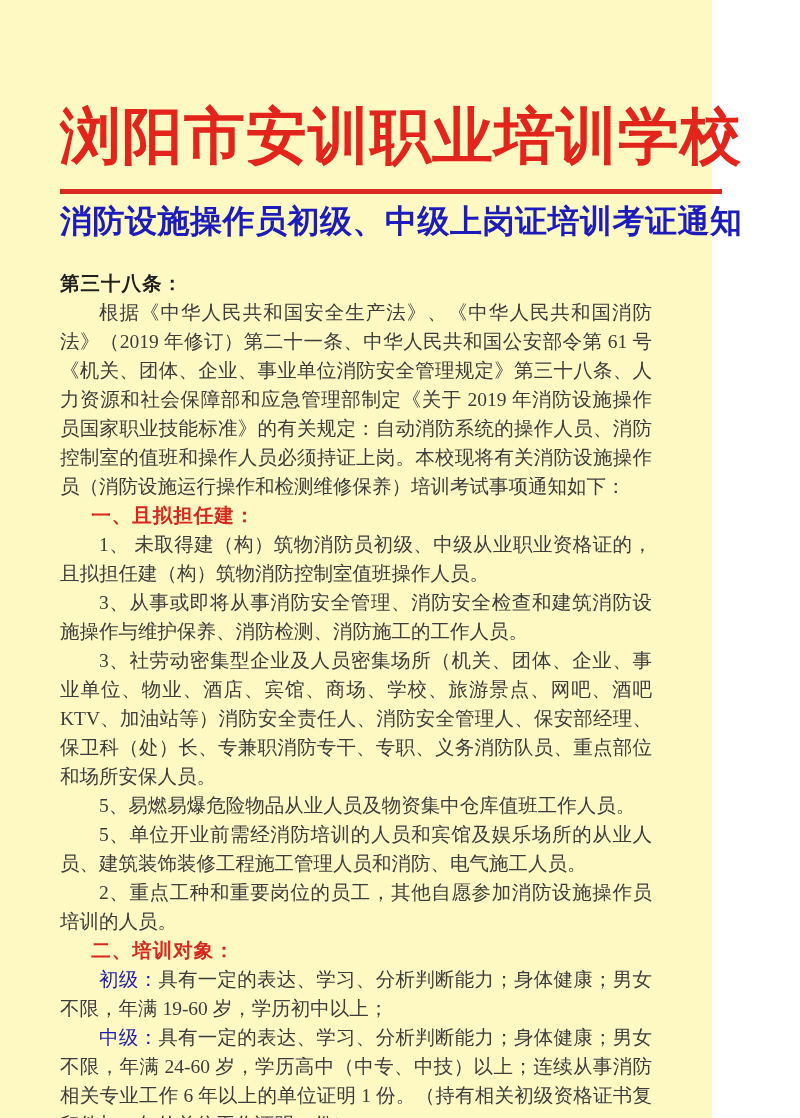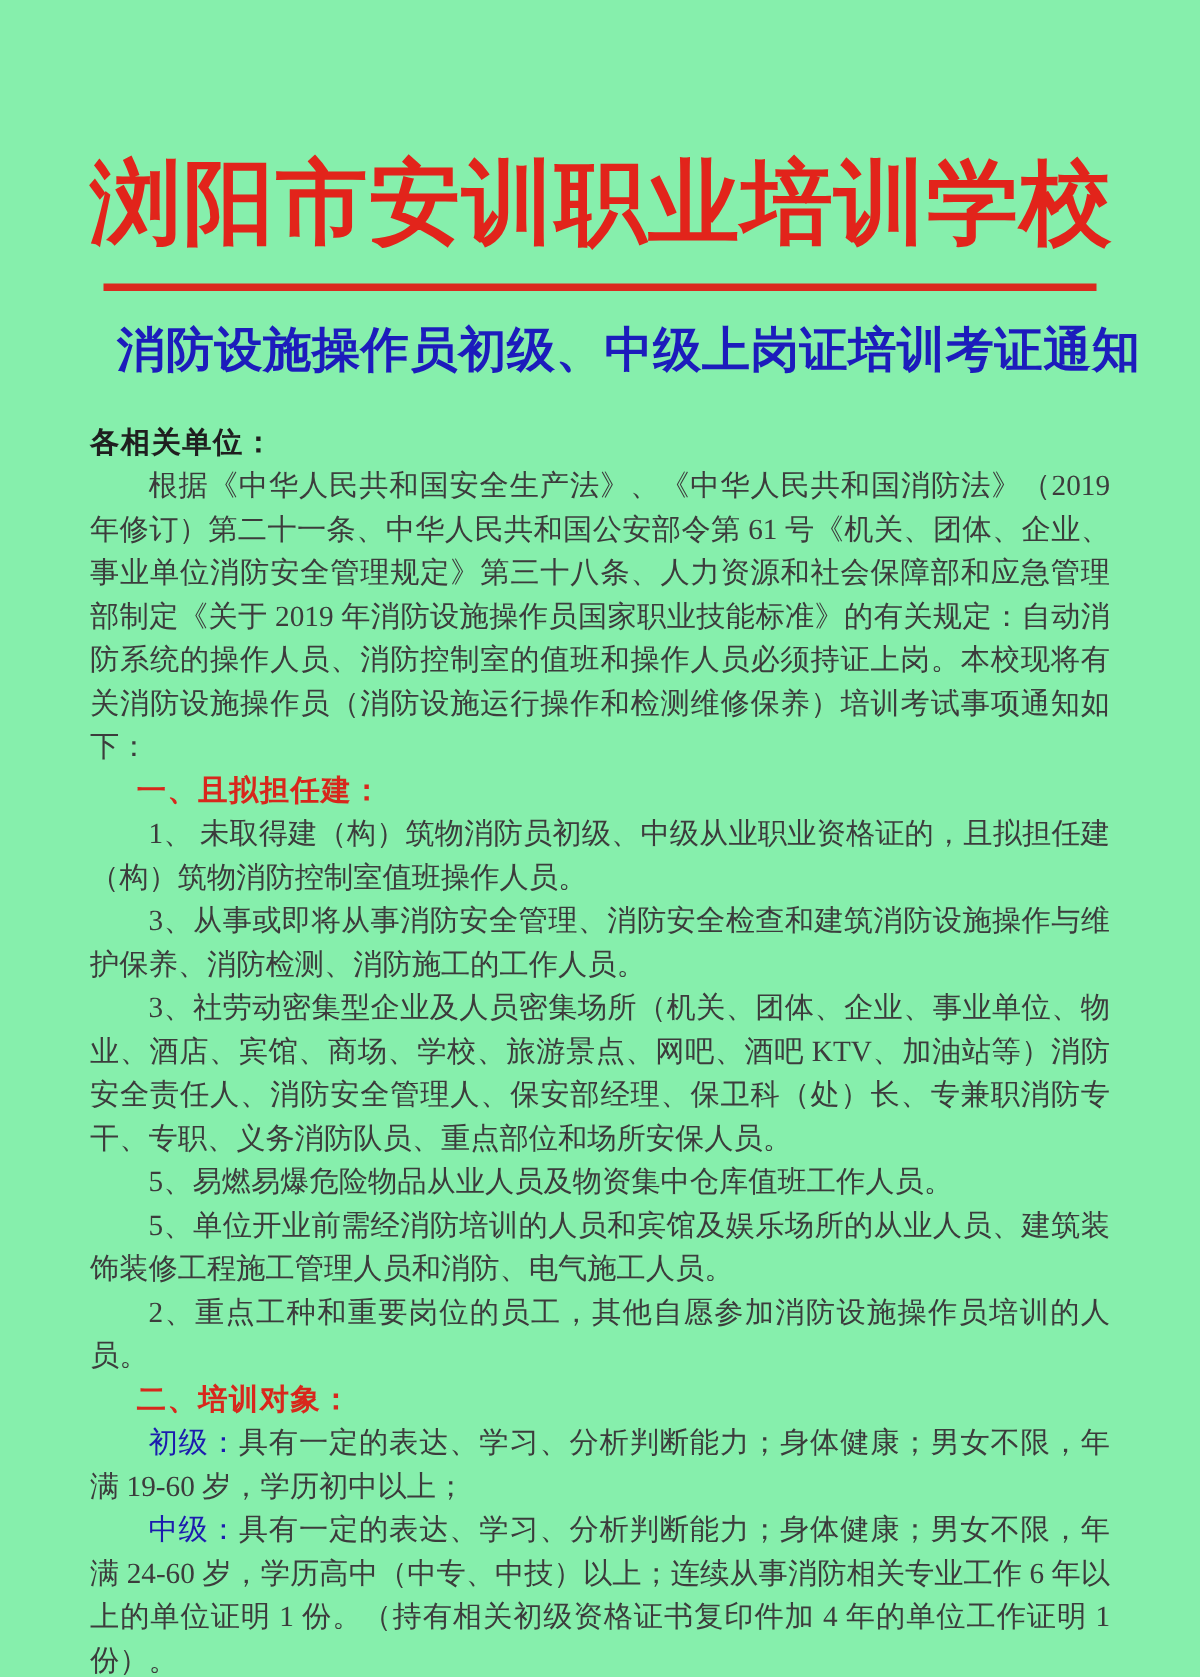--- a/index.html
+++ b/index.html
@@ -5,23 +5,23 @@
   html, body {
     margin: 0;
     padding: 0;
     width: 800px;
     height: 1118px;
     background: #ffffff;
     overflow: hidden;
   }
   .page {
     position: relative;
-    width: 800px;
+    width: 712px;
     height: 1118px;
-    background: #86efac;
+    background: #fef9c3;
     font-family: "Liberation Serif", "DejaVu Serif", serif;
     box-sizing: border-box;
     padding: 0 60px;
   }
   .title {
     margin: 0;
     padding-top: 90px;
     text-align: center;
     color: #e2241b;
     font-size: 61px;
@@ -30,21 +30,21 @@
     letter-spacing: 1px;
     white-space: nowrap;
   }
   .rule {
     width: 662px;
     height: 5px;
     background: #da2a1f;
     margin: 4px auto 6px auto;
   }
   .subtitle {
-    margin: 18px;
+    margin: 0;
     text-align: right;
     color: #1c1cbc;
     font-size: 32px;
     font-weight: 800;
     line-height: 1.35;
     letter-spacing: 0.5px;
     white-space: nowrap;
   }
   .doc-body {
     margin-top: 26px;
@@ -77,21 +77,21 @@
 <div class="page">
 
   <h1 class="title">浏阳市安训职业培训学校</h1>
 
   <div class="rule"></div>
 
   <h2 class="subtitle">消防设施操作员初级、中级上岗证培训考证通知</h2>
 
   <div class="doc-body">
 
-    <p class="salutation">各相关单位：</p>
+    <p class="salutation">第三十八条：</p>
 
     <p class="indent">根据《中华人民共和国安全生产法》、《中华人民共和国消防法》（2019 年修订）第二十一条、中华人民共和国公安部令第 61 号《机关、团体、企业、事业单位消防安全管理规定》第三十八条、人力资源和社会保障部和应急管理部制定《关于 2019 年消防设施操作员国家职业技能标准》的有关规定：自动消防系统的操作人员、消防控制室的值班和操作人员必须持证上岗。本校现将有关消防设施操作员（消防设施运行操作和检测维修保养）培训考试事项通知如下：</p>
 
     <p class="heading-red">一、且拟担任建：</p>
 
     <p class="indent">1、 未取得建（构）筑物消防员初级、中级从业职业资格证的，且拟担任建（构）筑物消防控制室值班操作人员。</p>
     <p class="indent">3、从事或即将从事消防安全管理、消防安全检查和建筑消防设施操作与维护保养、消防检测、消防施工的工作人员。</p>
     <p class="indent">3、社劳动密集型企业及人员密集场所（机关、团体、企业、事业单位、物业、酒店、宾馆、商场、学校、旅游景点、网吧、酒吧 KTV、加油站等）消防安全责任人、消防安全管理人、保安部经理、保卫科（处）长、专兼职消防专干、专职、义务消防队员、重点部位和场所安保人员。</p>
     <p class="indent">5、易燃易爆危险物品从业人员及物资集中仓库值班工作人员。</p>
     <p class="indent">5、单位开业前需经消防培训的人员和宾馆及娱乐场所的从业人员、建筑装饰装修工程施工管理人员和消防、电气施工人员。</p>

